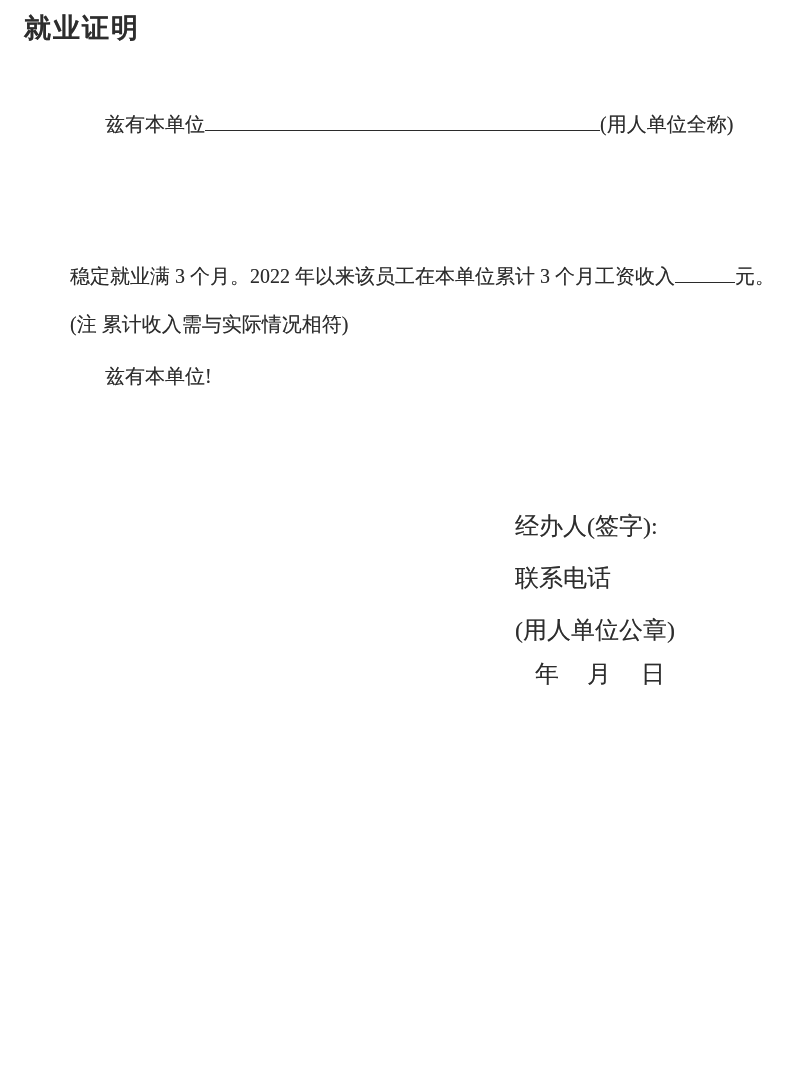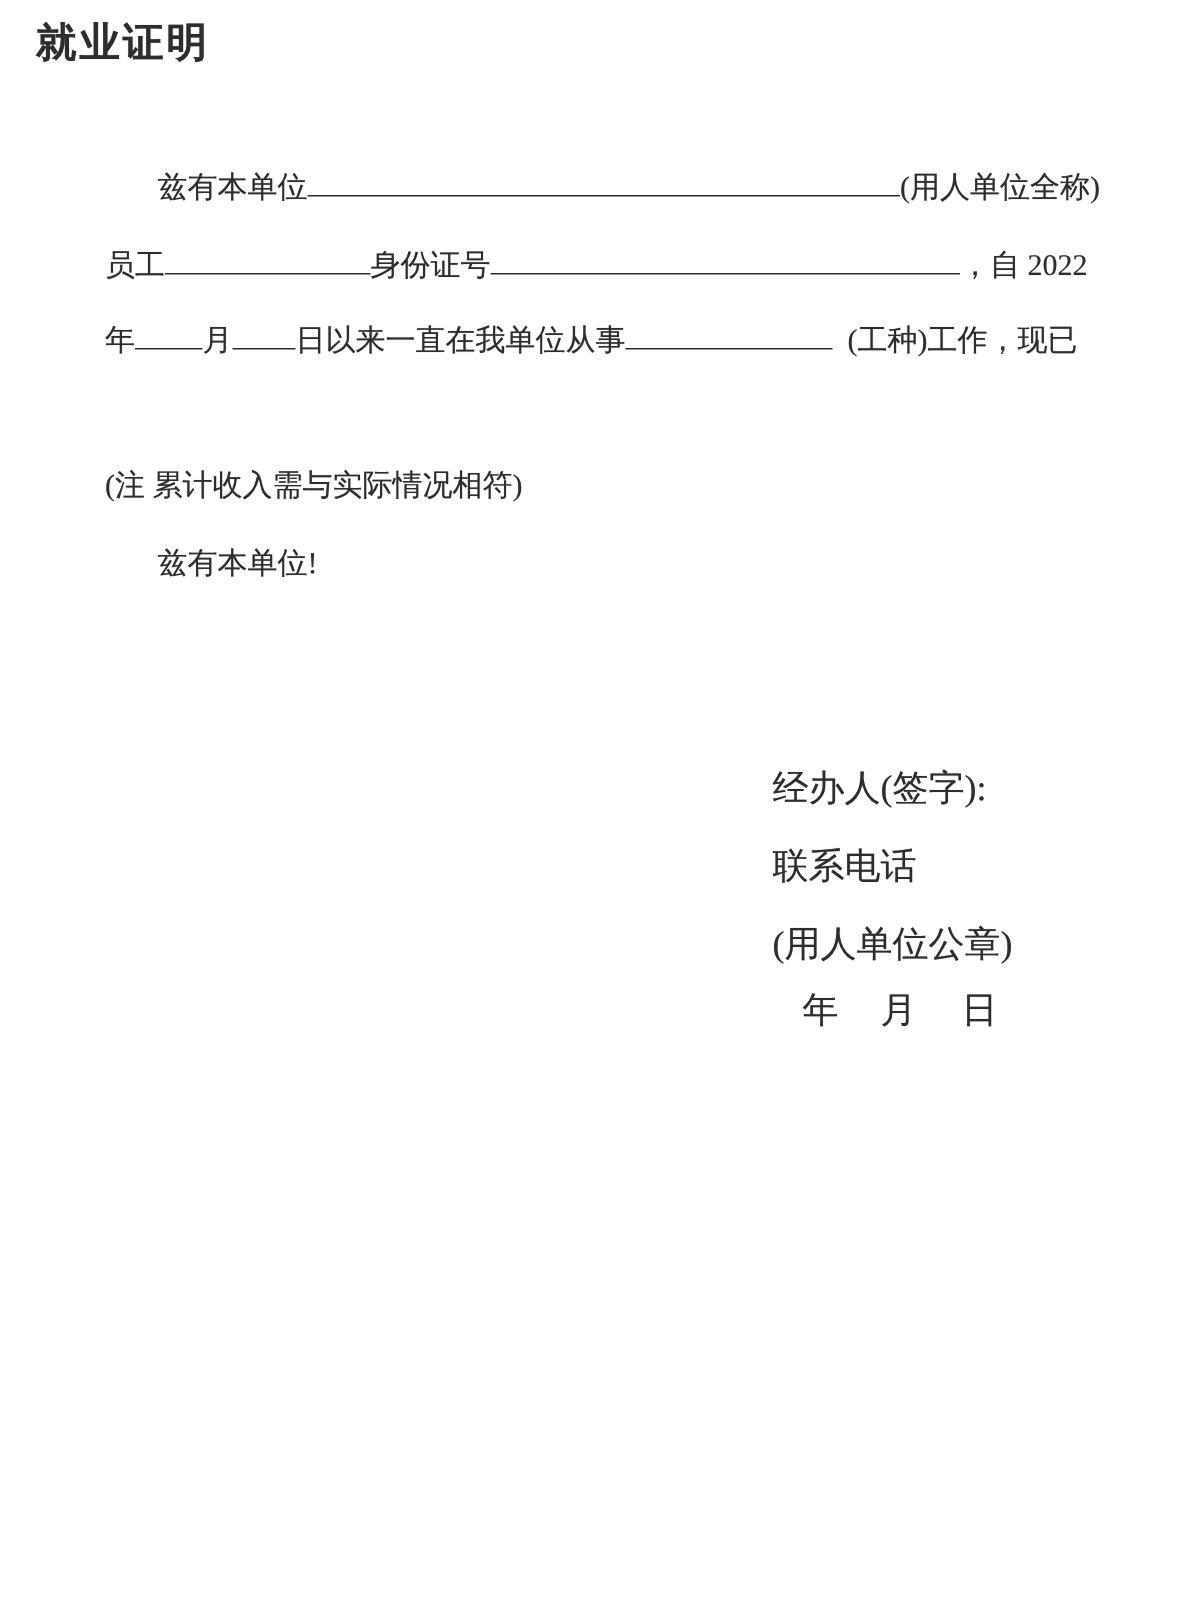--- a/index.html
+++ b/index.html
@@ -65,24 +65,23 @@
 </style>
 </head>
 <body>
 
 <div class="page">
 
   <div class="doc-title">就业证明</div>
 
   <div class="line indent" style="top:110px"><span>兹有本单位</span><span class="blank bw395"></span><span>(用人单位全称)</span></div>
 
-  <div class="line" style="top:162px"><span>员工</span><span class="blank bw137"></span><span>身份证号</span><span class="blank bw313"></span><span>，自 2022</span></div>
 
-  <div class="line" style="top:212px"><span>年</span><span class="blank bw45"></span><span>月</span><span class="blank bw42"></span><span>日以来一直在我单位从事</span><span class="blank bw138"></span><span class="gap-left">(工种)工作，现已</span></div>
 
+  <div class="line" style="top:262px"><span>稳定就业满 3 个月。2022 年以来该员工在本单位累计 3 个月工资收入</span><span class="blank bw60"></span><span>元。</span></div>
 
   <div class="line" style="top:310px"><span>(注 累计收入需与实际情况相符)</span></div>
 
   <div class="line indent" style="top:362px"><span>兹有本单位!</span></div>
 
   <div class="sig-line" style="top:512px"><span>经办人(签字):</span></div>
 
   <div class="sig-line" style="top:564px"><span>联系电话</span></div>
 
   <div class="sig-line" style="top:616px"><span>(用人单位公章)</span></div>

